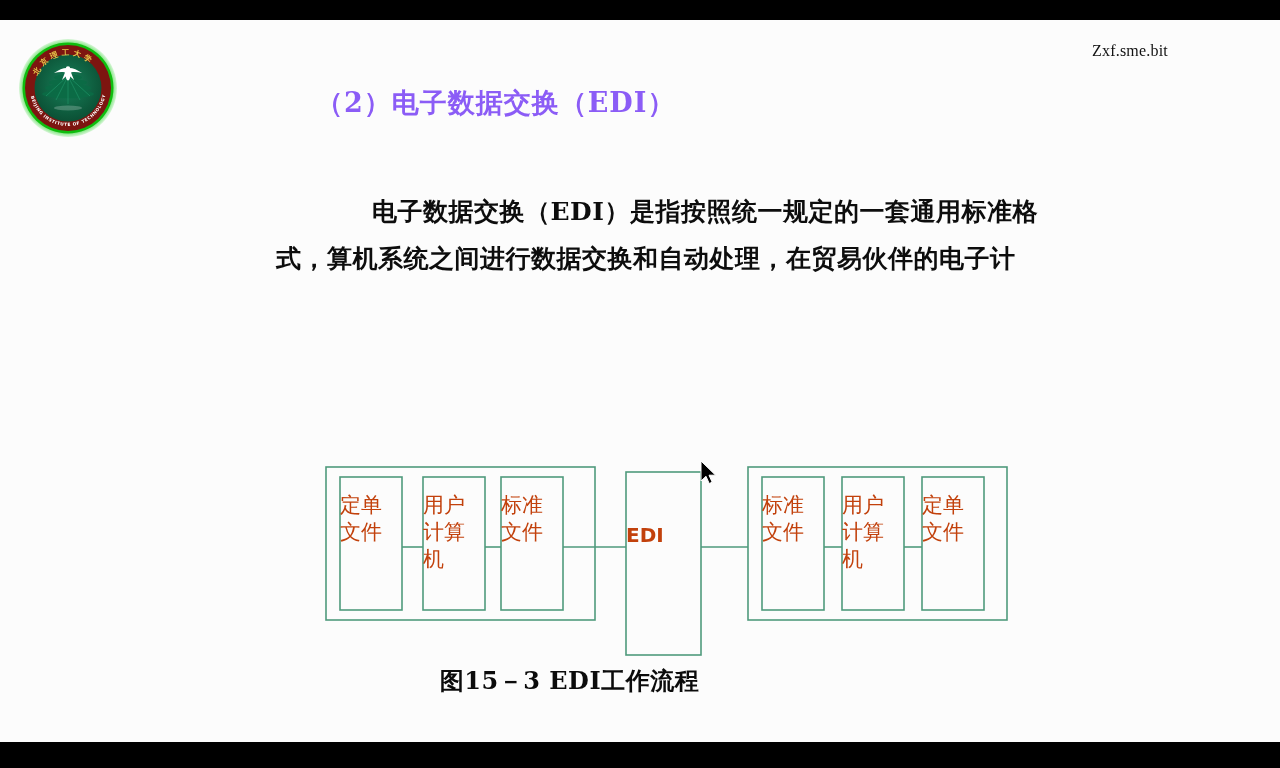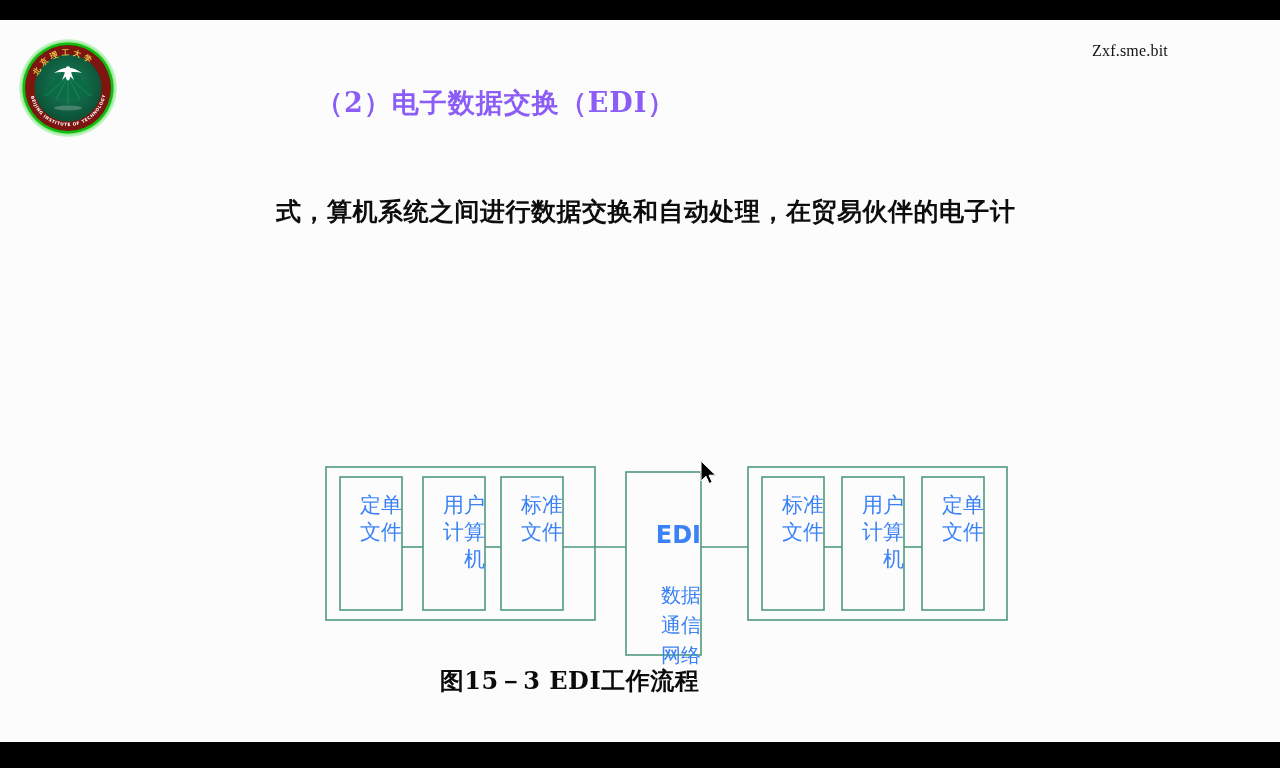--- a/index.html
+++ b/index.html
@@ -100,33 +100,33 @@
     position: absolute; left: 0; top: 0;
     width: 1280px; height: 722px;
     pointer-events: none;
   }
   .diagram svg { display: block; }
 
   .dg-box-label {
     position: absolute;
     font-family: "DejaVu Serif", "Liberation Serif", serif;
     font-size: 21px;
-    color: #3b82f6;
+    color: #c2410c;
     line-height: 27px;
-    text-align: right;
+    text-align: left;
     white-space: pre-line;
   }
   .dg-box-label.center-node {
     font-family: "DejaVu Sans", "Liberation Sans", sans-serif;
     font-size: 20px;
     line-height: 30px;
   }
   .dg-box-label.center-node .edi-word {
     font-weight: 700;
-    font-size: 24px;
+    font-size: 20px;
   }
 
   .fig-caption {
     position: absolute; left: 0; top: 645px;
     width: 1139px;
     text-align: center;
     font-family: "DejaVu Serif", "Liberation Serif", serif;
     font-size: 24px;
     font-weight: 700;
     color: #0b0b0b;
@@ -195,20 +195,21 @@
           <textPath href="#arcBot" startOffset="7%">BEIJING INSTITUTE OF TECHNOLOGY</textPath>
         </text>
       </svg>
     </div>
 
     <div class="watermark">Zxf.sme.bit</div>
 
     <div class="heading-1">（2）电子数据交换（EDI）</div>
 
     <div class="body-block">
+      <div class="body-line indent">电子数据交换（EDI）是指按照统一规定的一套通用标准格</div>
       <div class="body-line">式，算机系统之间进行数据交换和自动处理，在贸易伙伴的电子计</div>
     </div>
 
 
     <div class="diagram">
       <svg width="1280" height="722" viewBox="0 0 1280 722" xmlns="http://www.w3.org/2000/svg">
         <g id="dg-lines" fill="none" stroke="#4f9a7c" stroke-width="1.6">
 
           <rect x="326" y="447" width="269" height="153"></rect>
 
@@ -239,23 +240,20 @@
     <div class="dg-box-label" style="left:340px; top:472px; width:62px;">定单
 文件</div>
     <div class="dg-box-label" style="left:423px; top:472px; width:62px;">用户
 计算
 机</div>
     <div class="dg-box-label" style="left:501px; top:472px; width:62px;">标准
 文件</div>
 
     <div class="dg-box-label center-node" style="left:626px; top:470px; width:75px;">
       <div class="edi-word">EDI</div>
-      <div>数据
-通信
-网络</div>
     </div>
 
     <div class="dg-box-label" style="left:762px; top:472px; width:62px;">标准
 文件</div>
     <div class="dg-box-label" style="left:842px; top:472px; width:62px;">用户
 计算
 机</div>
     <div class="dg-box-label" style="left:922px; top:472px; width:62px;">定单
 文件</div>
 

